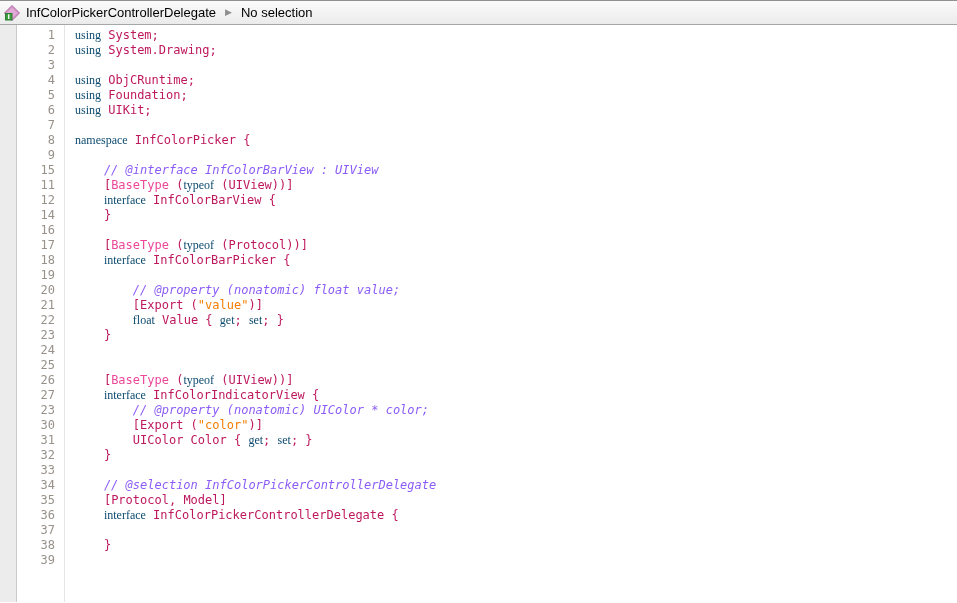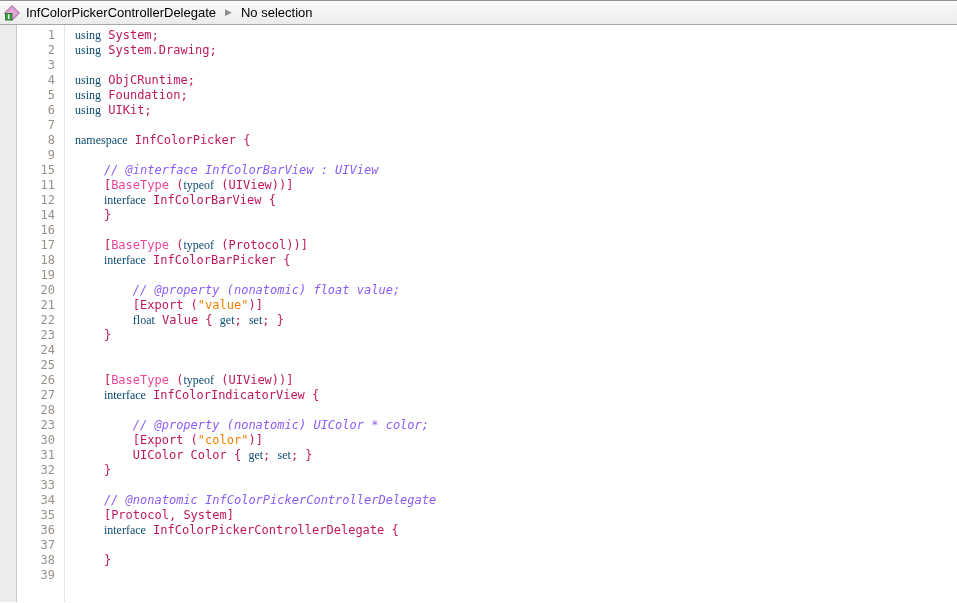--- a/index.html
+++ b/index.html
@@ -104,26 +104,25 @@
       <div class="row"><span class="ln">18</span><span class="code"><span class="tk-pl">    </span><span class="tk-kw">interface</span><span class="tk-pl"> </span><span class="tk-ty">InfColorBarPicker</span><span class="tk-pl"> {</span></span></div>
       <div class="row"><span class="ln">19</span><span class="code"></span></div>
       <div class="row"><span class="ln">20</span><span class="code"><span class="tk-cm">        // @property (nonatomic) float value;</span></span></div>
       <div class="row"><span class="ln">21</span><span class="code"><span class="tk-pl">        [</span><span class="tk-ty">Export</span><span class="tk-pl"> (</span><span class="tk-st">"value"</span><span class="tk-pl">)]</span></span></div>
       <div class="row"><span class="ln">22</span><span class="code"><span class="tk-pl">        </span><span class="tk-kw">float</span><span class="tk-pl"> Value { </span><span class="tk-kw">get</span><span class="tk-pl">; </span><span class="tk-kw">set</span><span class="tk-pl">; }</span></span></div>
       <div class="row"><span class="ln">23</span><span class="code"><span class="tk-pl">    }</span></span></div>
       <div class="row"><span class="ln">24</span><span class="code"></span></div>
       <div class="row"><span class="ln">25</span></div>
       <div class="row"><span class="ln">26</span><span class="code"><span class="tk-pl">    [</span><span class="tk-er">BaseType</span><span class="tk-pl"> (</span><span class="tk-kw">typeof</span><span class="tk-pl"> (</span><span class="tk-ty">UIView</span><span class="tk-pl">))]</span></span></div>
       <div class="row"><span class="ln">27</span><span class="code"><span class="tk-pl">    </span><span class="tk-kw">interface</span><span class="tk-pl"> </span><span class="tk-ty">InfColorIndicatorView</span><span class="tk-pl"> {</span></span></div>
-      <div class="row"><span class="ln">28</span><span class="code"></span></div>
       <div class="row"><span class="ln">23</span><span class="code"><span class="tk-cm">        // @property (nonatomic) UIColor * color;</span></span></div>
       <div class="row"><span class="ln">30</span><span class="code"><span class="tk-pl">        [</span><span class="tk-ty">Export</span><span class="tk-pl"> (</span><span class="tk-st">"color"</span><span class="tk-pl">)]</span></span></div>
       <div class="row"><span class="ln">31</span><span class="code"><span class="tk-pl">        </span><span class="tk-ty">UIColor</span><span class="tk-pl"> Color { </span><span class="tk-kw">get</span><span class="tk-pl">; </span><span class="tk-kw">set</span><span class="tk-pl">; }</span></span></div>
       <div class="row"><span class="ln">32</span><span class="code"><span class="tk-pl">    }</span></span></div>
       <div class="row"><span class="ln">33</span><span class="code"></span></div>
-      <div class="row"><span class="ln">34</span><span class="code"><span class="tk-cm">    // @nonatomic InfColorPickerControllerDelegate</span></span></div>
-      <div class="row"><span class="ln">35</span><span class="code"><span class="tk-pl">    [</span><span class="tk-ty">Protocol</span><span class="tk-pl">, </span><span class="tk-ty">System</span><span class="tk-pl">]</span></span></div>
+      <div class="row"><span class="ln">34</span><span class="code"><span class="tk-cm">    // @selection InfColorPickerControllerDelegate</span></span></div>
+      <div class="row"><span class="ln">35</span><span class="code"><span class="tk-pl">    [</span><span class="tk-ty">Protocol</span><span class="tk-pl">, </span><span class="tk-ty">Model</span><span class="tk-pl">]</span></span></div>
       <div class="row"><span class="ln">36</span><span class="code"><span class="tk-pl">    </span><span class="tk-kw">interface</span><span class="tk-pl"> </span><span class="tk-ty">InfColorPickerControllerDelegate</span><span class="tk-pl"> {</span></span></div>
       <div class="row"><span class="ln">37</span><span class="code"></span></div>
       <div class="row"><span class="ln">38</span><span class="code"><span class="tk-pl">    }</span></span></div>
       <div class="row"><span class="ln">39</span><span class="code"></span></div>
     </div>
 </div>
 
 </body></html>

